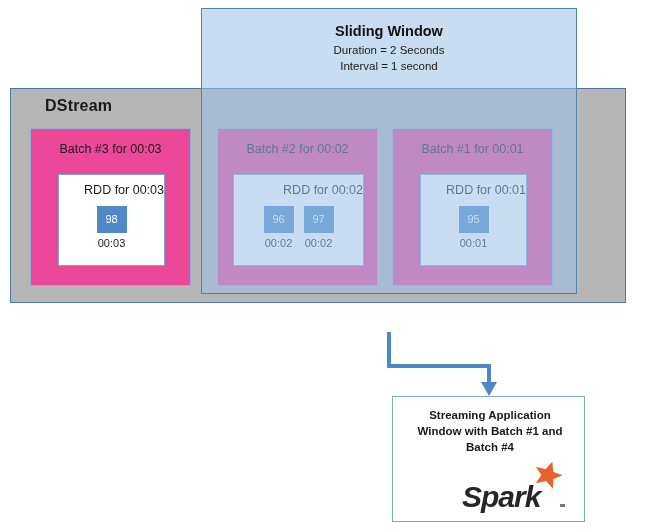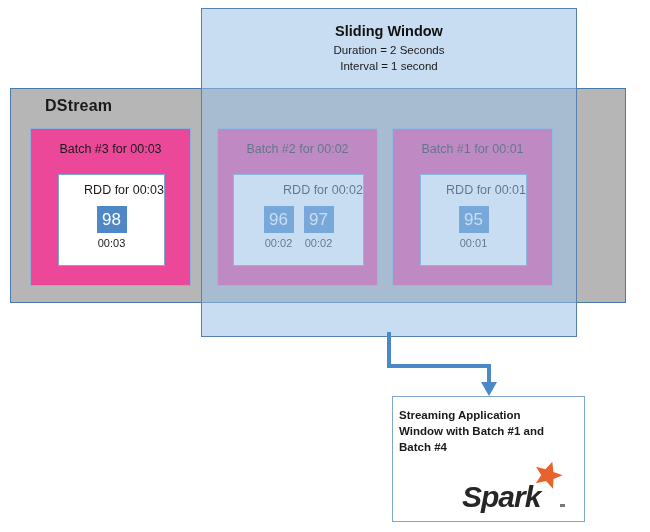--- a/index.html
+++ b/index.html
@@ -107,39 +107,39 @@
   .cell {
     display: flex;
     flex-direction: column;
     align-items: center;
   }
   .cell-value {
     width: 30px;
     height: 27px;
     background: #4e88c7;
     color: #ffffff;
-    font-size: 17px;
+    font-size: 11px;
     line-height: 27px;
     text-align: center;
     box-sizing: border-box;
   }
   .cell-time {
     margin-top: 4px;
     font-size: 11px;
     color: #1a1a1a;
     white-space: nowrap;
   }
 
   
   .sliding-window {
     position: absolute;
     left: 201px;
     top: 8px;
     width: 376px;
-    height: 329px;
+    height: 286px;
     background: rgba(155, 193, 232, 0.55);
     border: 1px solid #5681ae;
     box-sizing: border-box;
     z-index: 9;
     pointer-events: none;
   }
   .sw-text {
     position: absolute;
     left: 0;
     right: 0;
@@ -178,20 +178,21 @@
     background: #ffffff;
     border: 1px solid #7fa8d0;
     box-sizing: border-box;
     z-index: 6;
   }
   .output-text {
     position: absolute;
     left: 6px;
     right: 3px;
     top: 10px;
+    text-align: center;
     font-size: 11.5px;
     line-height: 16px;
     color: #1a1a1a;
     font-weight: 600;
   }
   .spark-logo {
     position: absolute;
     right: 8px;
     bottom: 4px;
     width: 120px;

